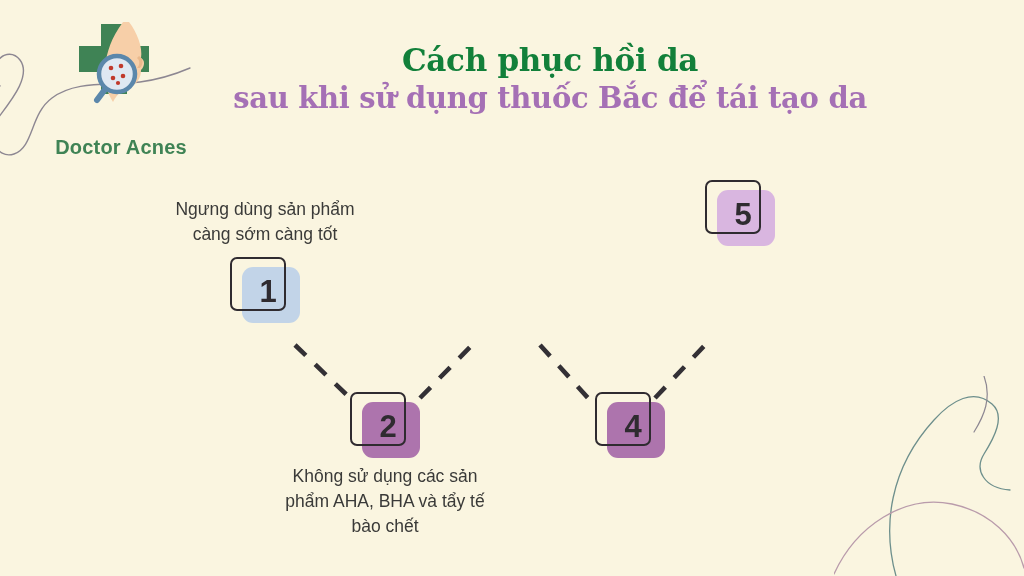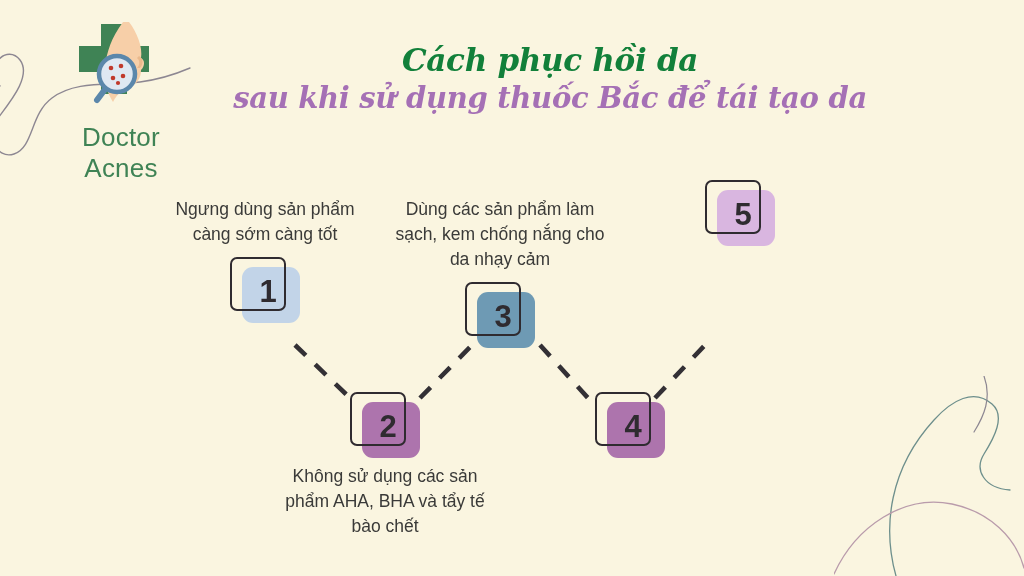--- a/index.html
+++ b/index.html
@@ -32,42 +32,41 @@
   
   .logo-block {
     position: absolute;
     left: 46px;
     top: 16px;
     width: 150px;
     text-align: center;
   }
   .logo-mark { width: 120px; height: 100px; display: block; margin: 0 auto; }
   .logo-text {
-    margin-top: 6px;
-    font-size: 26px;
-    font-weight: normal;
+    margin-top: 20px;
+    font-size: 20px;
+    font-weight: bold;
     color: #3f8355;
     letter-spacing: .2px;
     font-family: "Liberation Sans", sans-serif;
   }
 
   
   .headline {
     position: absolute;
     left: 200px;
     top: 42px;
     width: 700px;
     text-align: center;
   }
   .headline-line {
     font-family: "DejaVu Serif", serif;
     font-weight: bold;
     line-height: 1.18;
     white-space: nowrap;
-    font-style: italic;
   }
   .headline-1 {
     font-size: 31px;
     color: #12803a;
     letter-spacing: -0.3px;
   }
   .headline-2 {
     font-size: 29px;
     color: #a570b5;
     letter-spacing: -0.3px;
@@ -192,28 +191,20 @@
 
   <div class="step step-top" style="left:155px; top:170px;">
     <div class="step-caption">Ngưng dùng sản phẩm càng sớm càng tốt</div>
     <div class="badge-wrap">
       <div class="badge-fill" style="background: rgb(194, 212, 232);"></div>
       <div class="badge-outline"></div>
       <div class="badge-num">1</div>
     </div>
   </div>
 
-  <div class="step step-top" style="left:390px; top:170px;">
-    <div class="step-caption">Dùng các sản phẩm làm sạch, kem chống nắng cho da nhạy cảm</div>
-    <div class="badge-wrap">
-      <div class="badge-fill" style="background: rgb(110, 154, 180);"></div>
-      <div class="badge-outline"></div>
-      <div class="badge-num">3</div>
-    </div>
-  </div>
 
   <div class="step step-top" style="left:615px; top:170px; width:250px;">
     <div class="badge-wrap">
       <div class="badge-fill" style="background: rgb(217, 182, 224);"></div>
       <div class="badge-outline"></div>
       <div class="badge-num">5</div>
     </div>
   </div>
 
   <div class="step step-bottom" style="left:275px; top:392px;">

